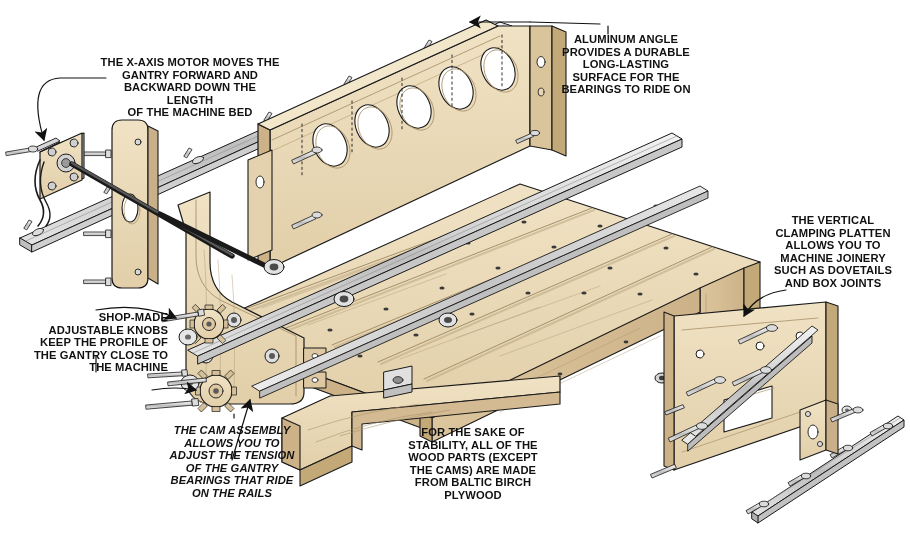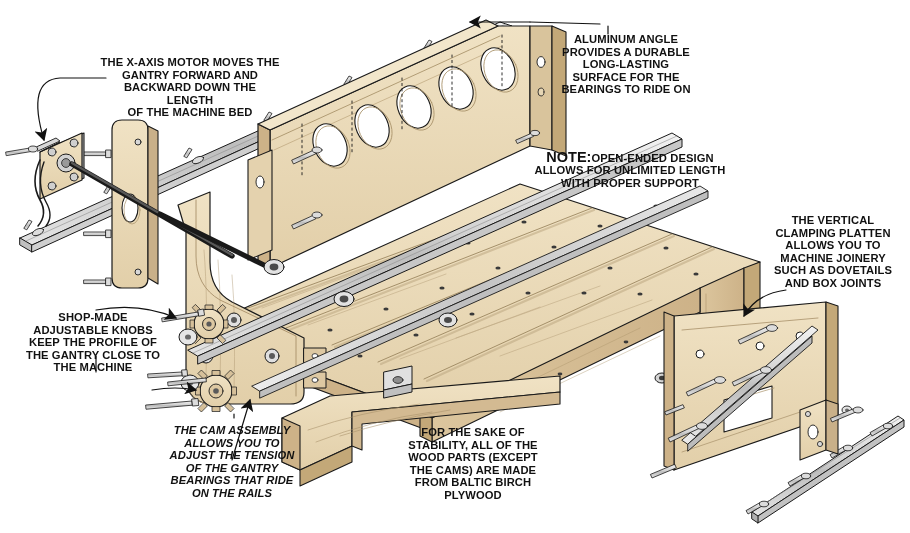--- a/index.html
+++ b/index.html
@@ -508,34 +508,29 @@
 GANTRY FORWARD AND
 BACKWARD DOWN THE LENGTH
 OF THE MACHINE BED</div>
 
   <div class="callout c-center" style="left:538px;top:33px;width:176px;">ALUMINUM ANGLE
 PROVIDES A DURABLE
 LONG-LASTING
 SURFACE FOR THE
 BEARINGS TO RIDE ON</div>
 
-  <div class="callout c-center" style="left:530px;top:138px;width:200px;">
-    <span class="note-head">NOTE:</span><span class="note-body">OPEN-ENDED DESIGN
-ALLOWS FOR UNLIMITED LENGTH
-WITH PROPER SUPPORT</span>
-  </div>
 
   <div class="callout c-right" style="left:760px;top:214px;width:146px;">THE VERTICAL
 CLAMPING PLATTEN
 ALLOWS YOU TO
 MACHINE JOINERY
 SUCH AS DOVETAILS
 AND BOX JOINTS</div>
 
-  <div class="callout c-center" style="left:18px;top:311px;width:150px;">SHOP-MADE
+  <div class="callout c-center" style="left:18px;top:311px;width:150px;text-align:right;">SHOP-MADE
 ADJUSTABLE KNOBS
 KEEP THE PROFILE OF
 THE GANTRY CLOSE TO
 THE MACHINE</div>
 
   <div class="callout c-center" style="left:156px;top:424px;width:152px;font-style:italic;">THE CAM ASSEMBLY
 ALLOWS YOU TO
 ADJUST THE TENSION
 OF THE GANTRY
 BEARINGS THAT RIDE

